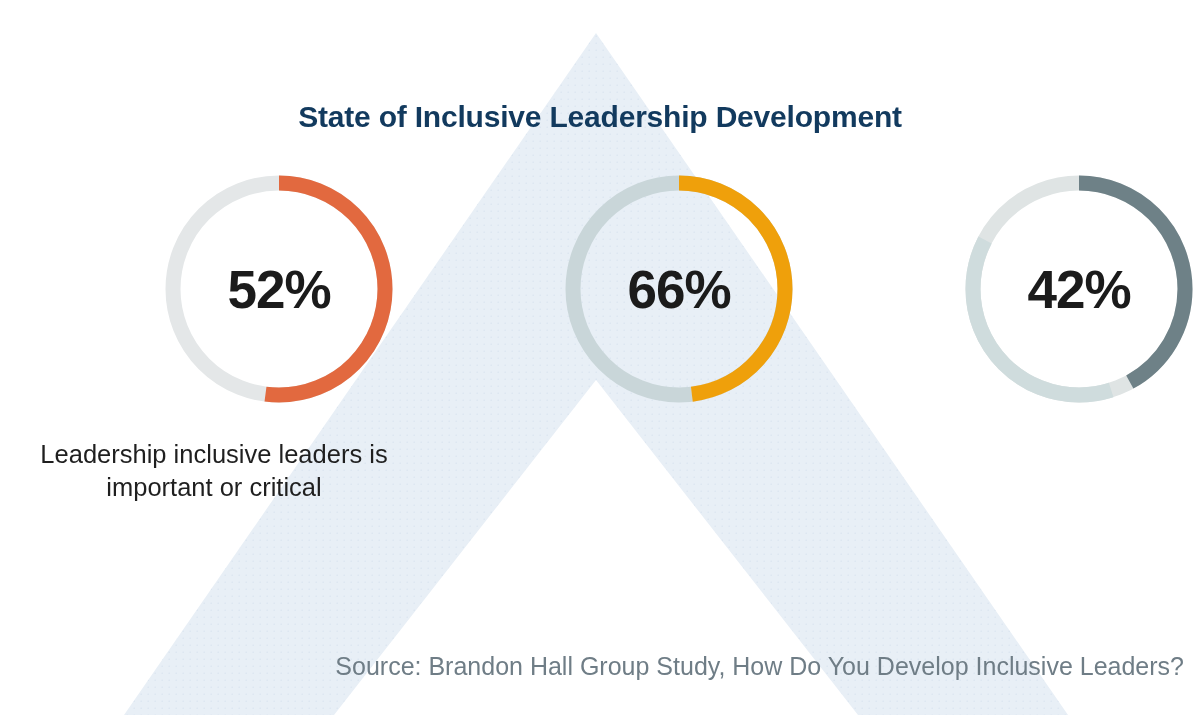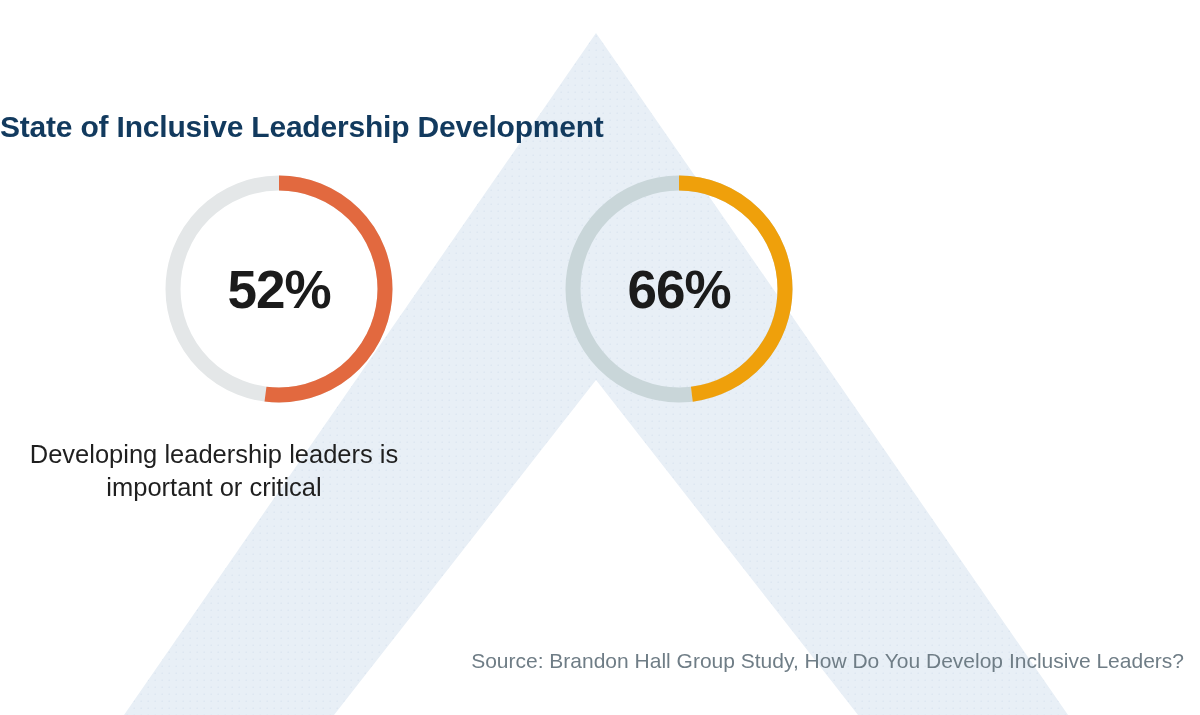--- a/index.html
+++ b/index.html
@@ -27,23 +27,23 @@
     width: 1200px;
     height: 715px;
     pointer-events: none;
     z-index: 0;
   }
 
   
   .title {
     position: absolute;
     left: 0;
-    top: 110px;
+    top: 100px;
     width: 1200px;
-    text-align: left;
+    text-align: center;
     font-size: 30px;
     font-weight: bold;
     letter-spacing: -0.2px;
     color: #123a5e;
     z-index: 3;
     white-space: nowrap;
   }
 
   
   .stats-row {
@@ -94,22 +94,22 @@
     font-size: 25.5px;
     line-height: 33px;
     color: #1f1f1f;
     font-weight: normal;
   }
 
   
   .source {
     position: absolute;
     right: 16px;
-    bottom: 42px;
-    font-size: 21px;
+    bottom: 34px;
+    font-size: 25px;
     color: #6f7d86;
     z-index: 3;
     white-space: nowrap;
   }
 </style>
 </head>
 <body>
 
 <div id="infographic">
 
@@ -136,34 +136,42 @@
   <div class="stats-row">
 
     <div class="stat-col">
       <div class="donut-wrap">
         <svg viewBox="0 0 242 242">
           <circle cx="121" cy="121" r="106" fill="none" stroke="#e4e7e8" stroke-width="15"></circle>
           <circle cx="121" cy="121" r="106" fill="none" stroke="#e2693f" stroke-width="15" stroke-dasharray="346.33 319.69" stroke-dashoffset="0" transform="rotate(-90 121 121)"></circle>
         </svg>
         <div class="donut-value">52%</div>
       </div>
-      <div class="caption">Developing leadership leaders is important or critical</div>
+      <div class="caption">Leadership inclusive leaders is important or critical</div>
     </div>
 
     <div class="stat-col">
       <div class="donut-wrap">
         <svg viewBox="0 0 242 242">
           <circle cx="121" cy="121" r="106" fill="none" stroke="#c9d6d9" stroke-width="15"></circle>
           <circle cx="121" cy="121" r="106" fill="none" stroke="#e4e7e8" stroke-width="15" stroke-dasharray="36 630.1" stroke-dashoffset="-283.6" transform="rotate(-90 121 121)"></circle>
           <circle cx="121" cy="121" r="106" fill="none" stroke="#efa00b" stroke-width="15" stroke-dasharray="319.69 346.33" stroke-dashoffset="0" transform="rotate(-90 121 121)"></circle>
         </svg>
         <div class="donut-value">66%</div>
       </div>
     </div>
 
     <div class="stat-col">
+      <div class="donut-wrap">
+        <svg viewBox="0 0 242 242">
+          <circle cx="121" cy="121" r="106" fill="none" stroke="#dfe4e4" stroke-width="15"></circle>
+          <circle cx="121" cy="121" r="106" fill="none" stroke="#cfdcdd" stroke-width="15" stroke-dasharray="250 416.1" stroke-dashoffset="-300" transform="rotate(-90 121 121)"></circle>
+          <circle cx="121" cy="121" r="106" fill="none" stroke="#6e8187" stroke-width="15" stroke-dasharray="279.73 386.29" stroke-dashoffset="0" transform="rotate(-90 121 121)"></circle>
+        </svg>
+        <div class="donut-value">42%</div>
+      </div>
     </div>
 
   </div>
 
   <div class="source">Source: Brandon Hall Group Study, How Do You Develop Inclusive Leaders?</div>
 
 </div>
 
 </body></html>

